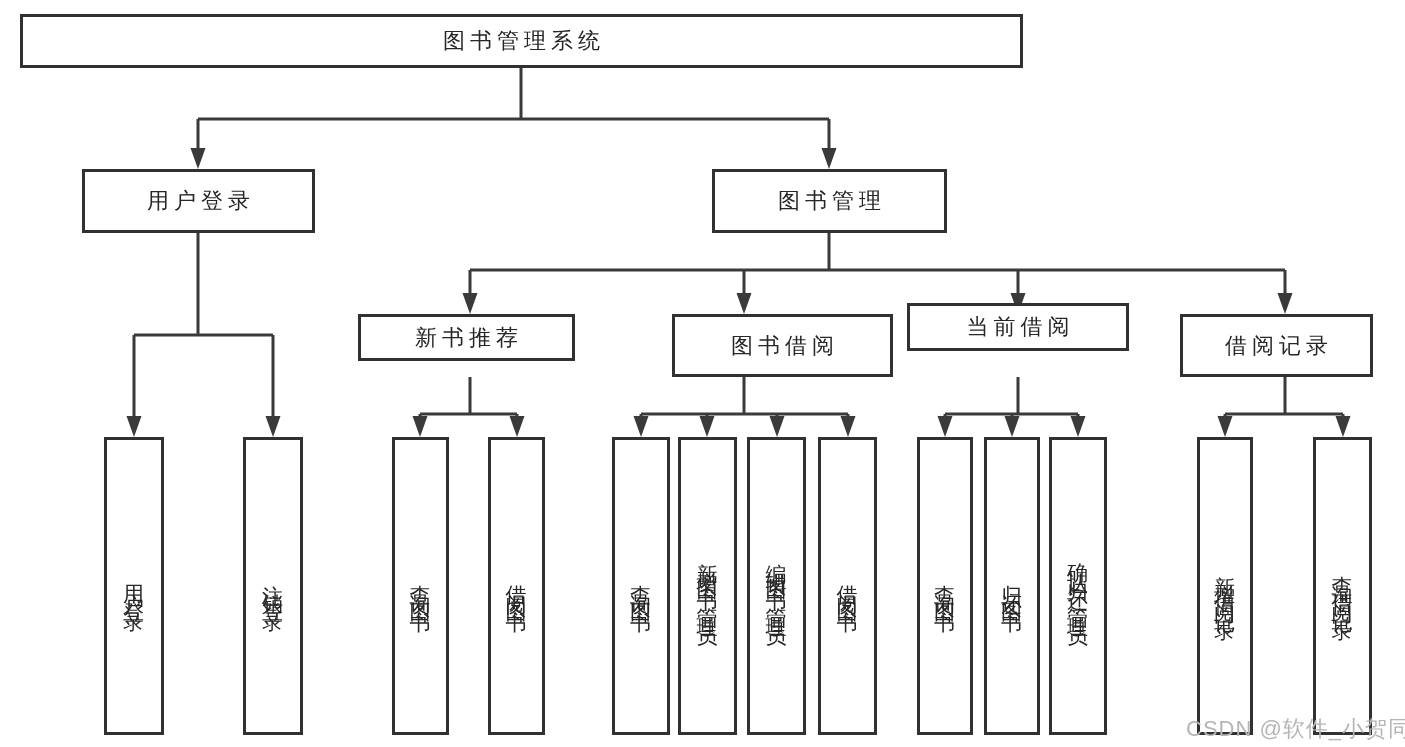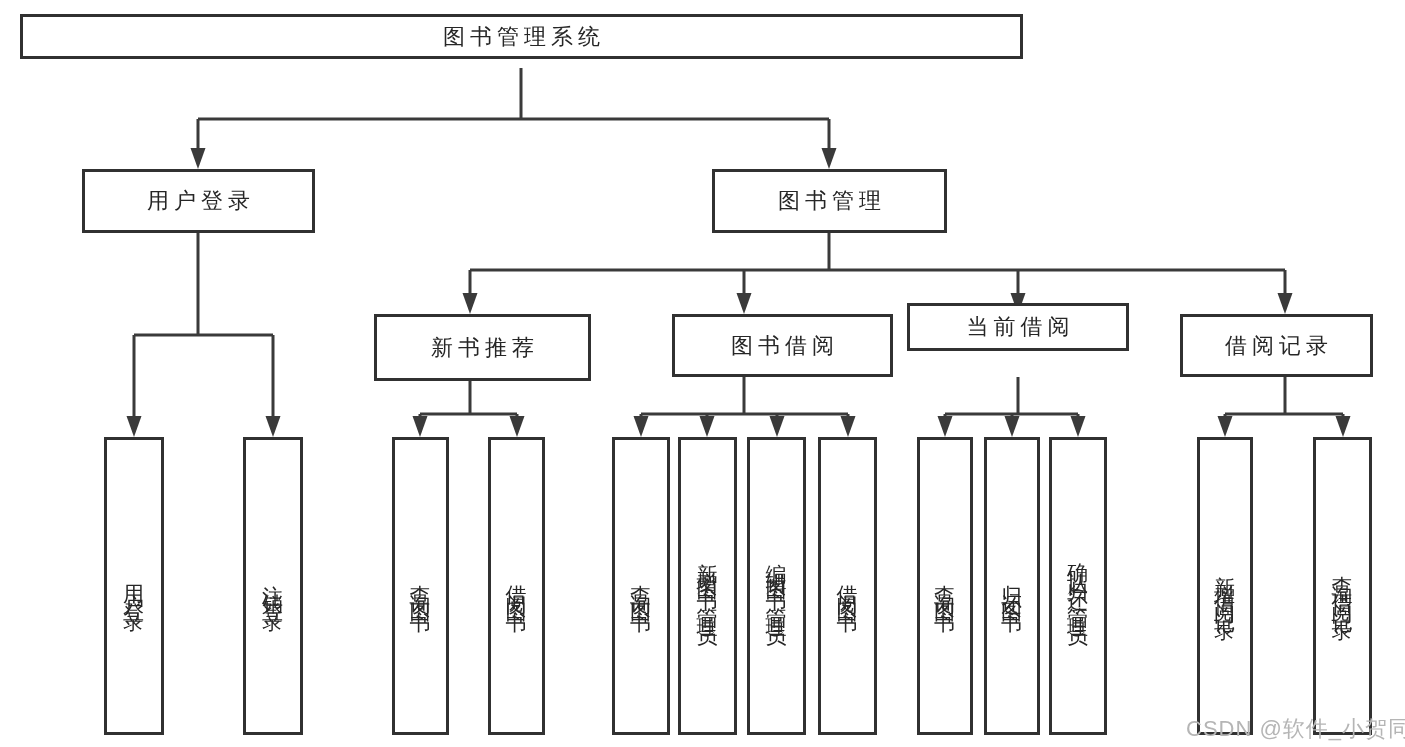--- a/index.html
+++ b/index.html
@@ -85,32 +85,32 @@
       <polygon points="769.5,416 784.5,416 777,437"></polygon>
       <polygon points="840.5,416 855.5,416 848,437"></polygon>
       <polygon points="937.5,416 952.5,416 945,437"></polygon>
       <polygon points="1004.5,416 1019.5,416 1012,437"></polygon>
       <polygon points="1070.5,416 1085.5,416 1078,437"></polygon>
       <polygon points="1217.5,416 1232.5,416 1225,437"></polygon>
       <polygon points="1335.5,416 1350.5,416 1343,437"></polygon>
     </g>
   </svg>
 
-  <div class="node h" style="left:20px;top:14px;width:1003px;height:45px">
+  <div class="node h" style="left:20px;top:14px;width:1003px;height:54px">
     <span class="lbl">图书管理系统</span>
   </div>
 
   <div class="node h" style="left:82px;top:169px;width:233px;height:64px">
     <span class="lbl">用户登录</span>
   </div>
   <div class="node h" style="left:712px;top:169px;width:235px;height:64px">
     <span class="lbl">图书管理</span>
   </div>
 
-  <div class="node h" style="left:374px;top:314px;width:217px;height:67px">
+  <div class="node h" style="left:358px;top:314px;width:217px;height:47px">
     <span class="lbl">新书推荐</span>
   </div>
   <div class="node h" style="left:672px;top:314px;width:221px;height:63px">
     <span class="lbl">图书借阅</span>
   </div>
   <div class="node h" style="left:907px;top:303px;width:222px;height:48px">
     <span class="lbl">当前借阅</span>
   </div>
   <div class="node h" style="left:1180px;top:314px;width:193px;height:63px">
     <span class="lbl">借阅记录</span>

